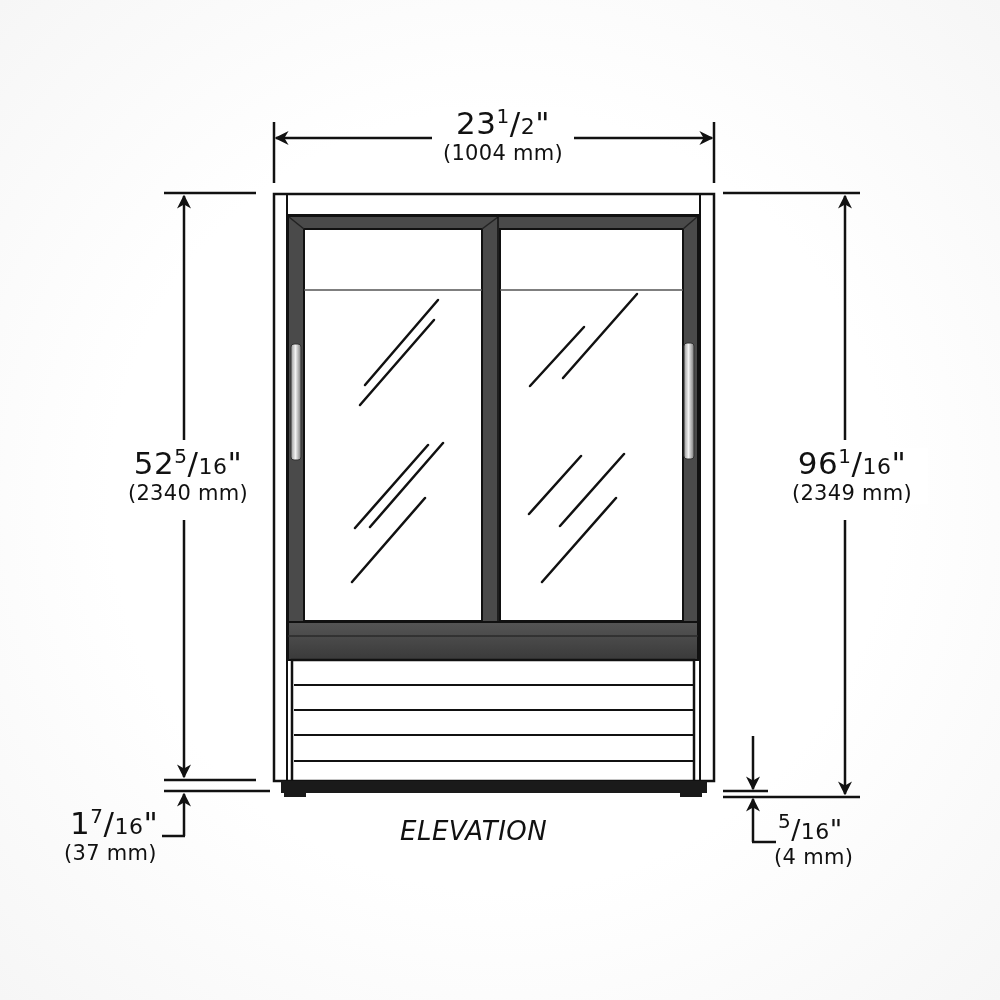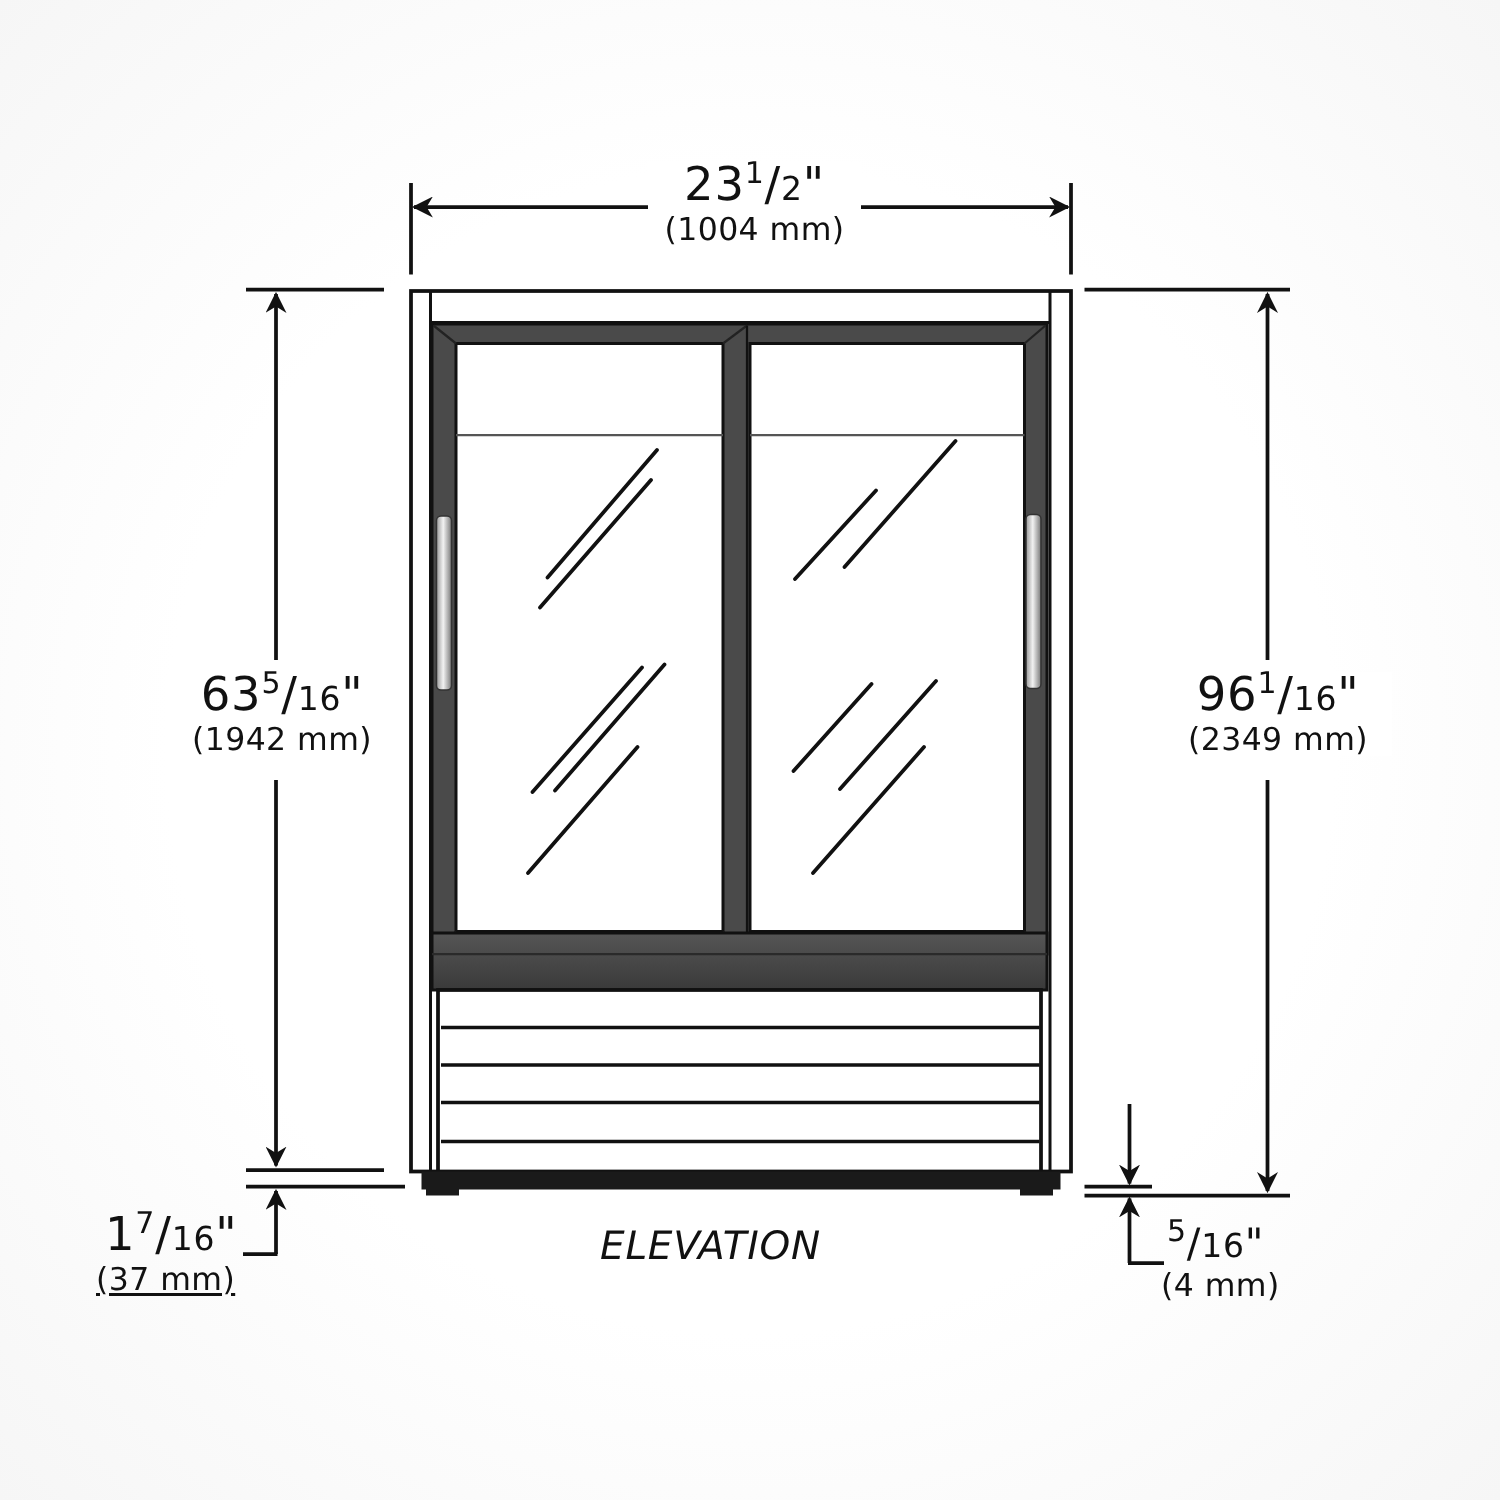--- a/index.html
+++ b/index.html
@@ -188,32 +188,32 @@
       <rect x="680" y="792" width="22" height="5" fill="#1a1a1a"></rect>
     </g>
   </svg>
 
   <div class="dim-label bg-pad" style="left:432px; top:108px; width:130px;">
     <span class="main"><span>23</span><sup>1</sup>/<span class="den">2</span><span>"</span></span>
     <span class="metric">(1004 mm)</span>
   </div>
 
   <div class="dim-label bg-pad" style="left:112px; top:448px; width:140px;">
-    <span class="main"><span>63</span><sup>5</sup>/<span class="den">16</span><span>"</span></span>
-    <span class="metric">(1942 mm)</span>
+    <span class="main"><span>52</span><sup>5</sup>/<span class="den">16</span><span>"</span></span>
+    <span class="metric">(2340 mm)</span>
   </div>
 
   <div class="dim-label bg-pad" style="left:776px; top:448px; width:140px;">
     <span class="main"><span>96</span><sup>1</sup>/<span class="den">16</span><span>"</span></span>
     <span class="metric">(2349 mm)</span>
   </div>
 
   <div class="dim-label" style="left:50px; top:808px; width:130px;">
     <span class="main" style="text-align:left; padding-left:20px;"><span>1</span><sup>7</sup>/<span class="den">16</span><span>"</span></span>
-    <span class="metric" style="text-align:left; padding-left:14px;text-decoration:underline;">(37 mm)</span>
+    <span class="metric" style="text-align:left; padding-left:14px;">(37 mm)</span>
   </div>
 
   <div class="dim-label" style="left:778px; top:816px; width:100px; text-align:left;">
     <span class="main" style="font-size:27px;"><sup>5</sup>/<span class="den">16</span><span>"</span></span>
     <span class="metric" style="margin-left:-4px;">(4 mm)</span>
   </div>
 
   <div class="elevation-title">ELEVATION</div>
 
 </div>

